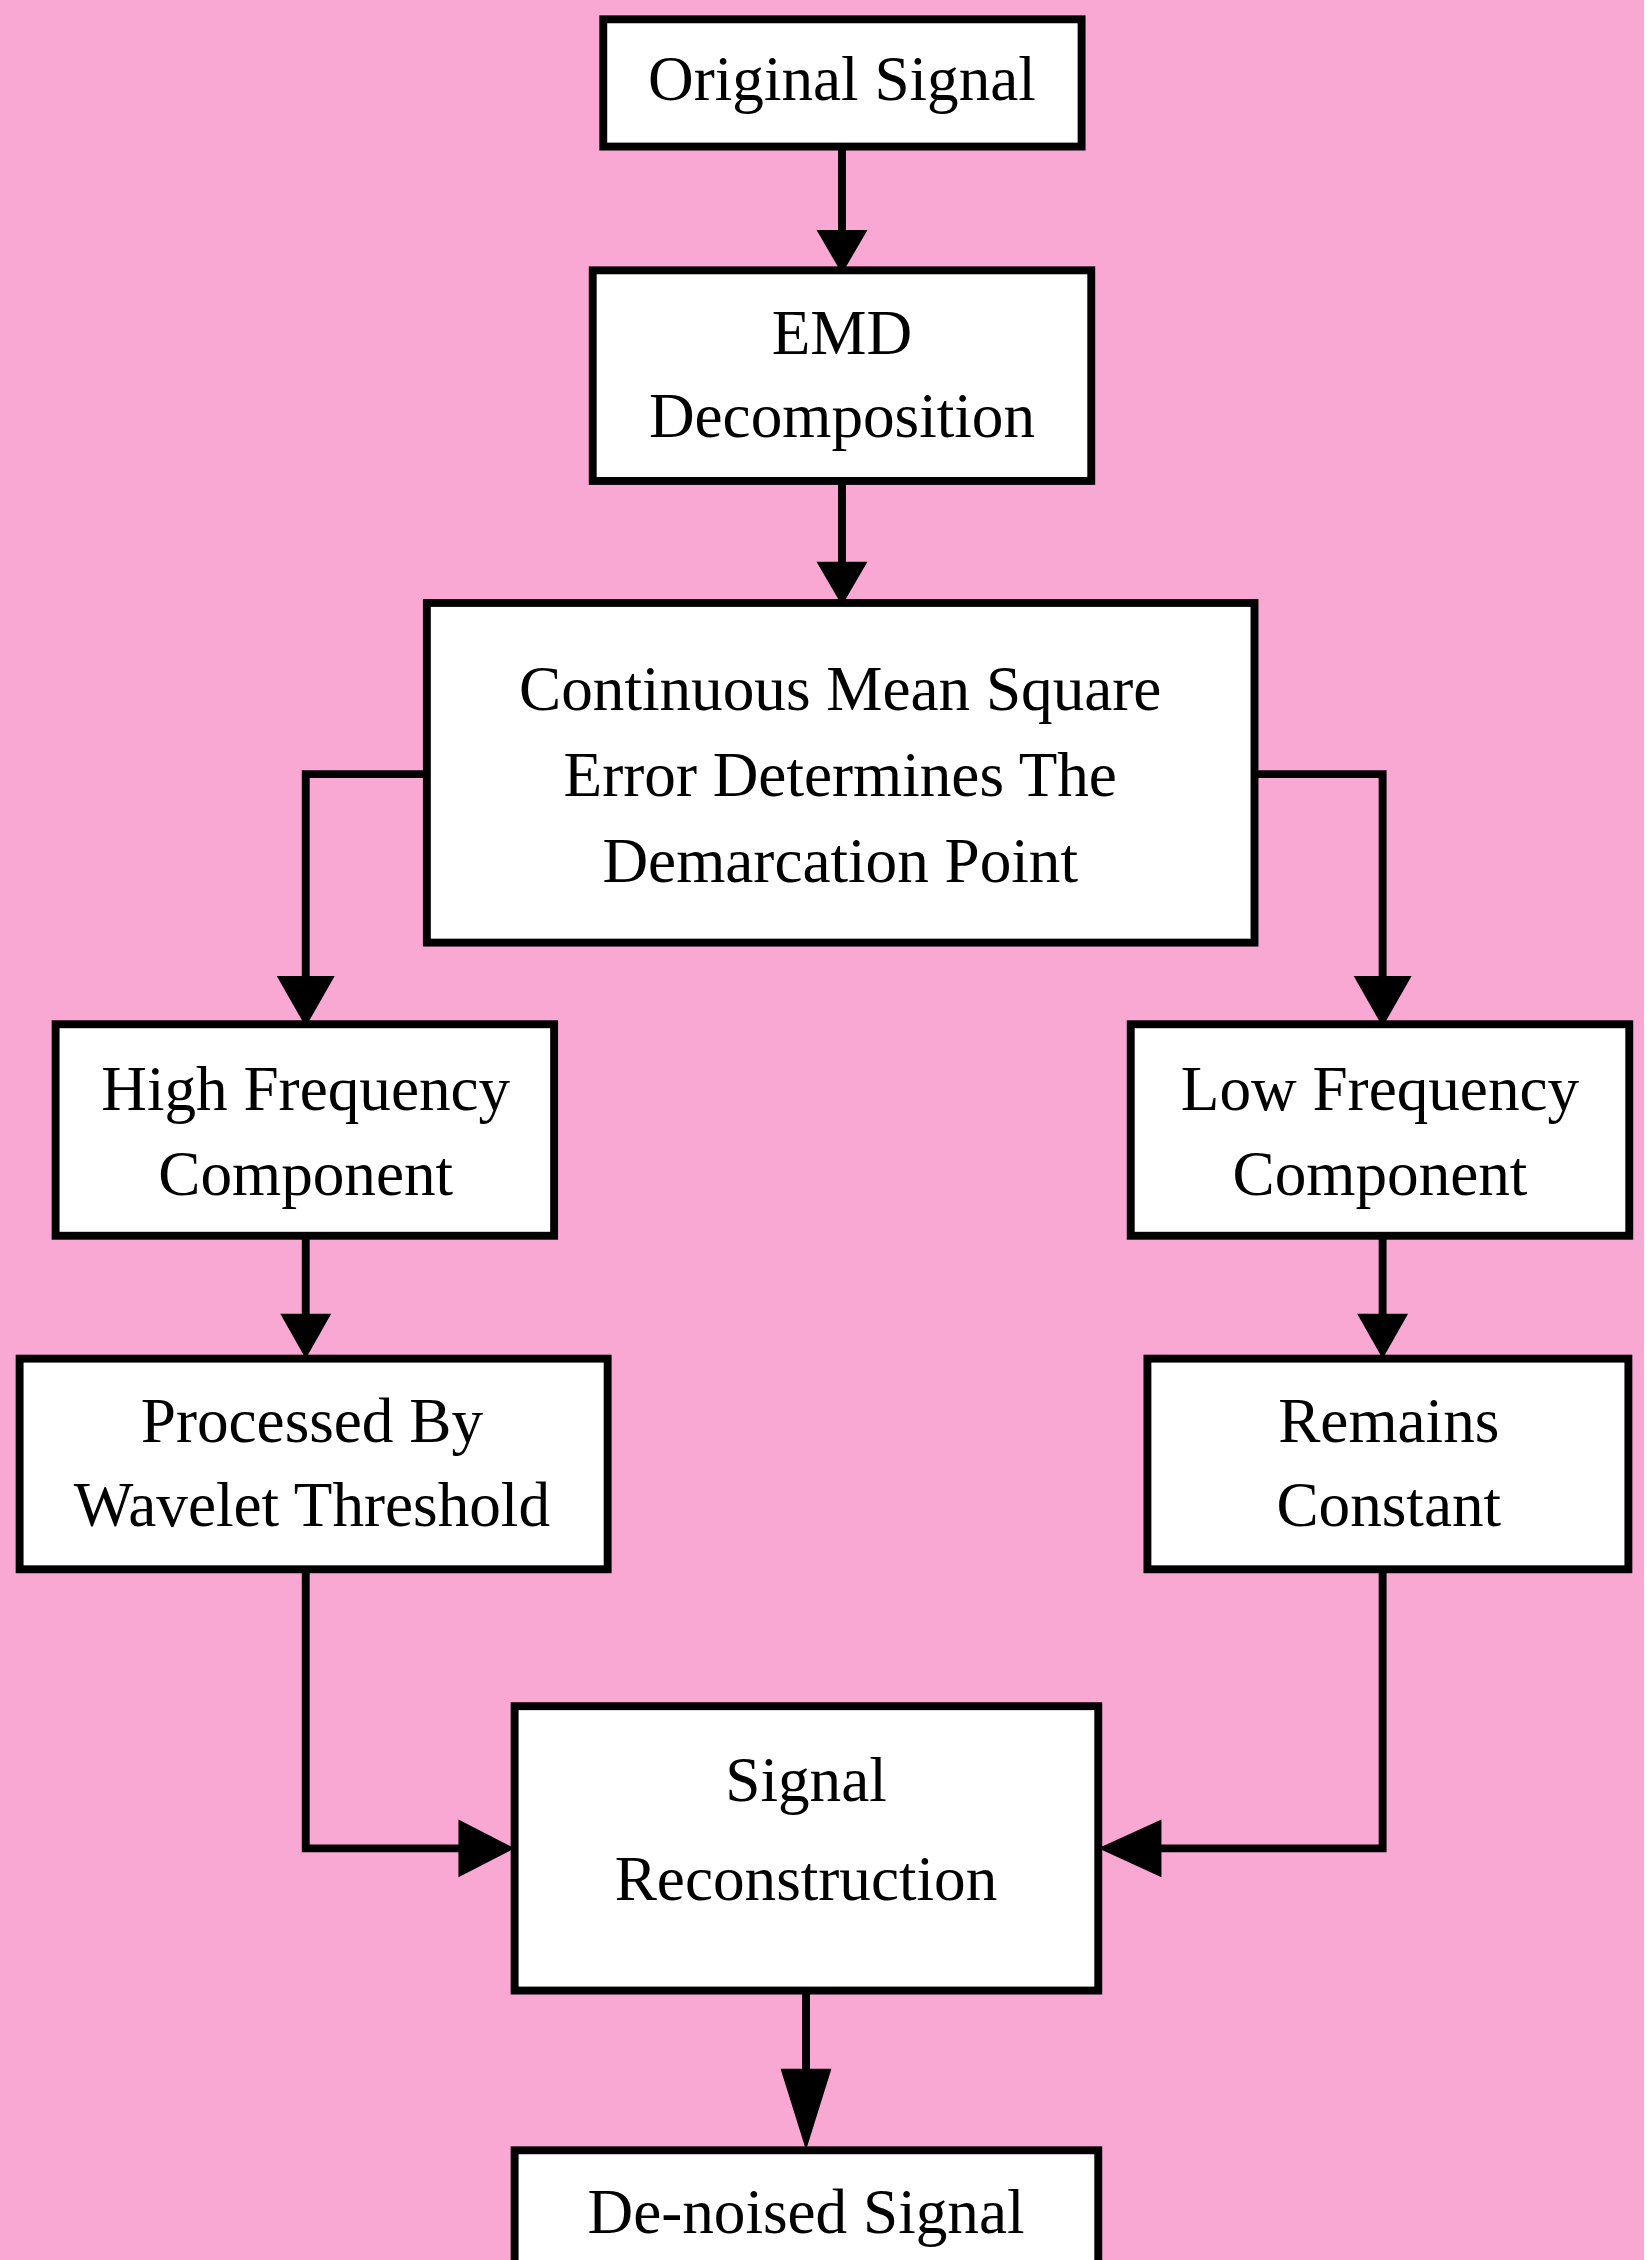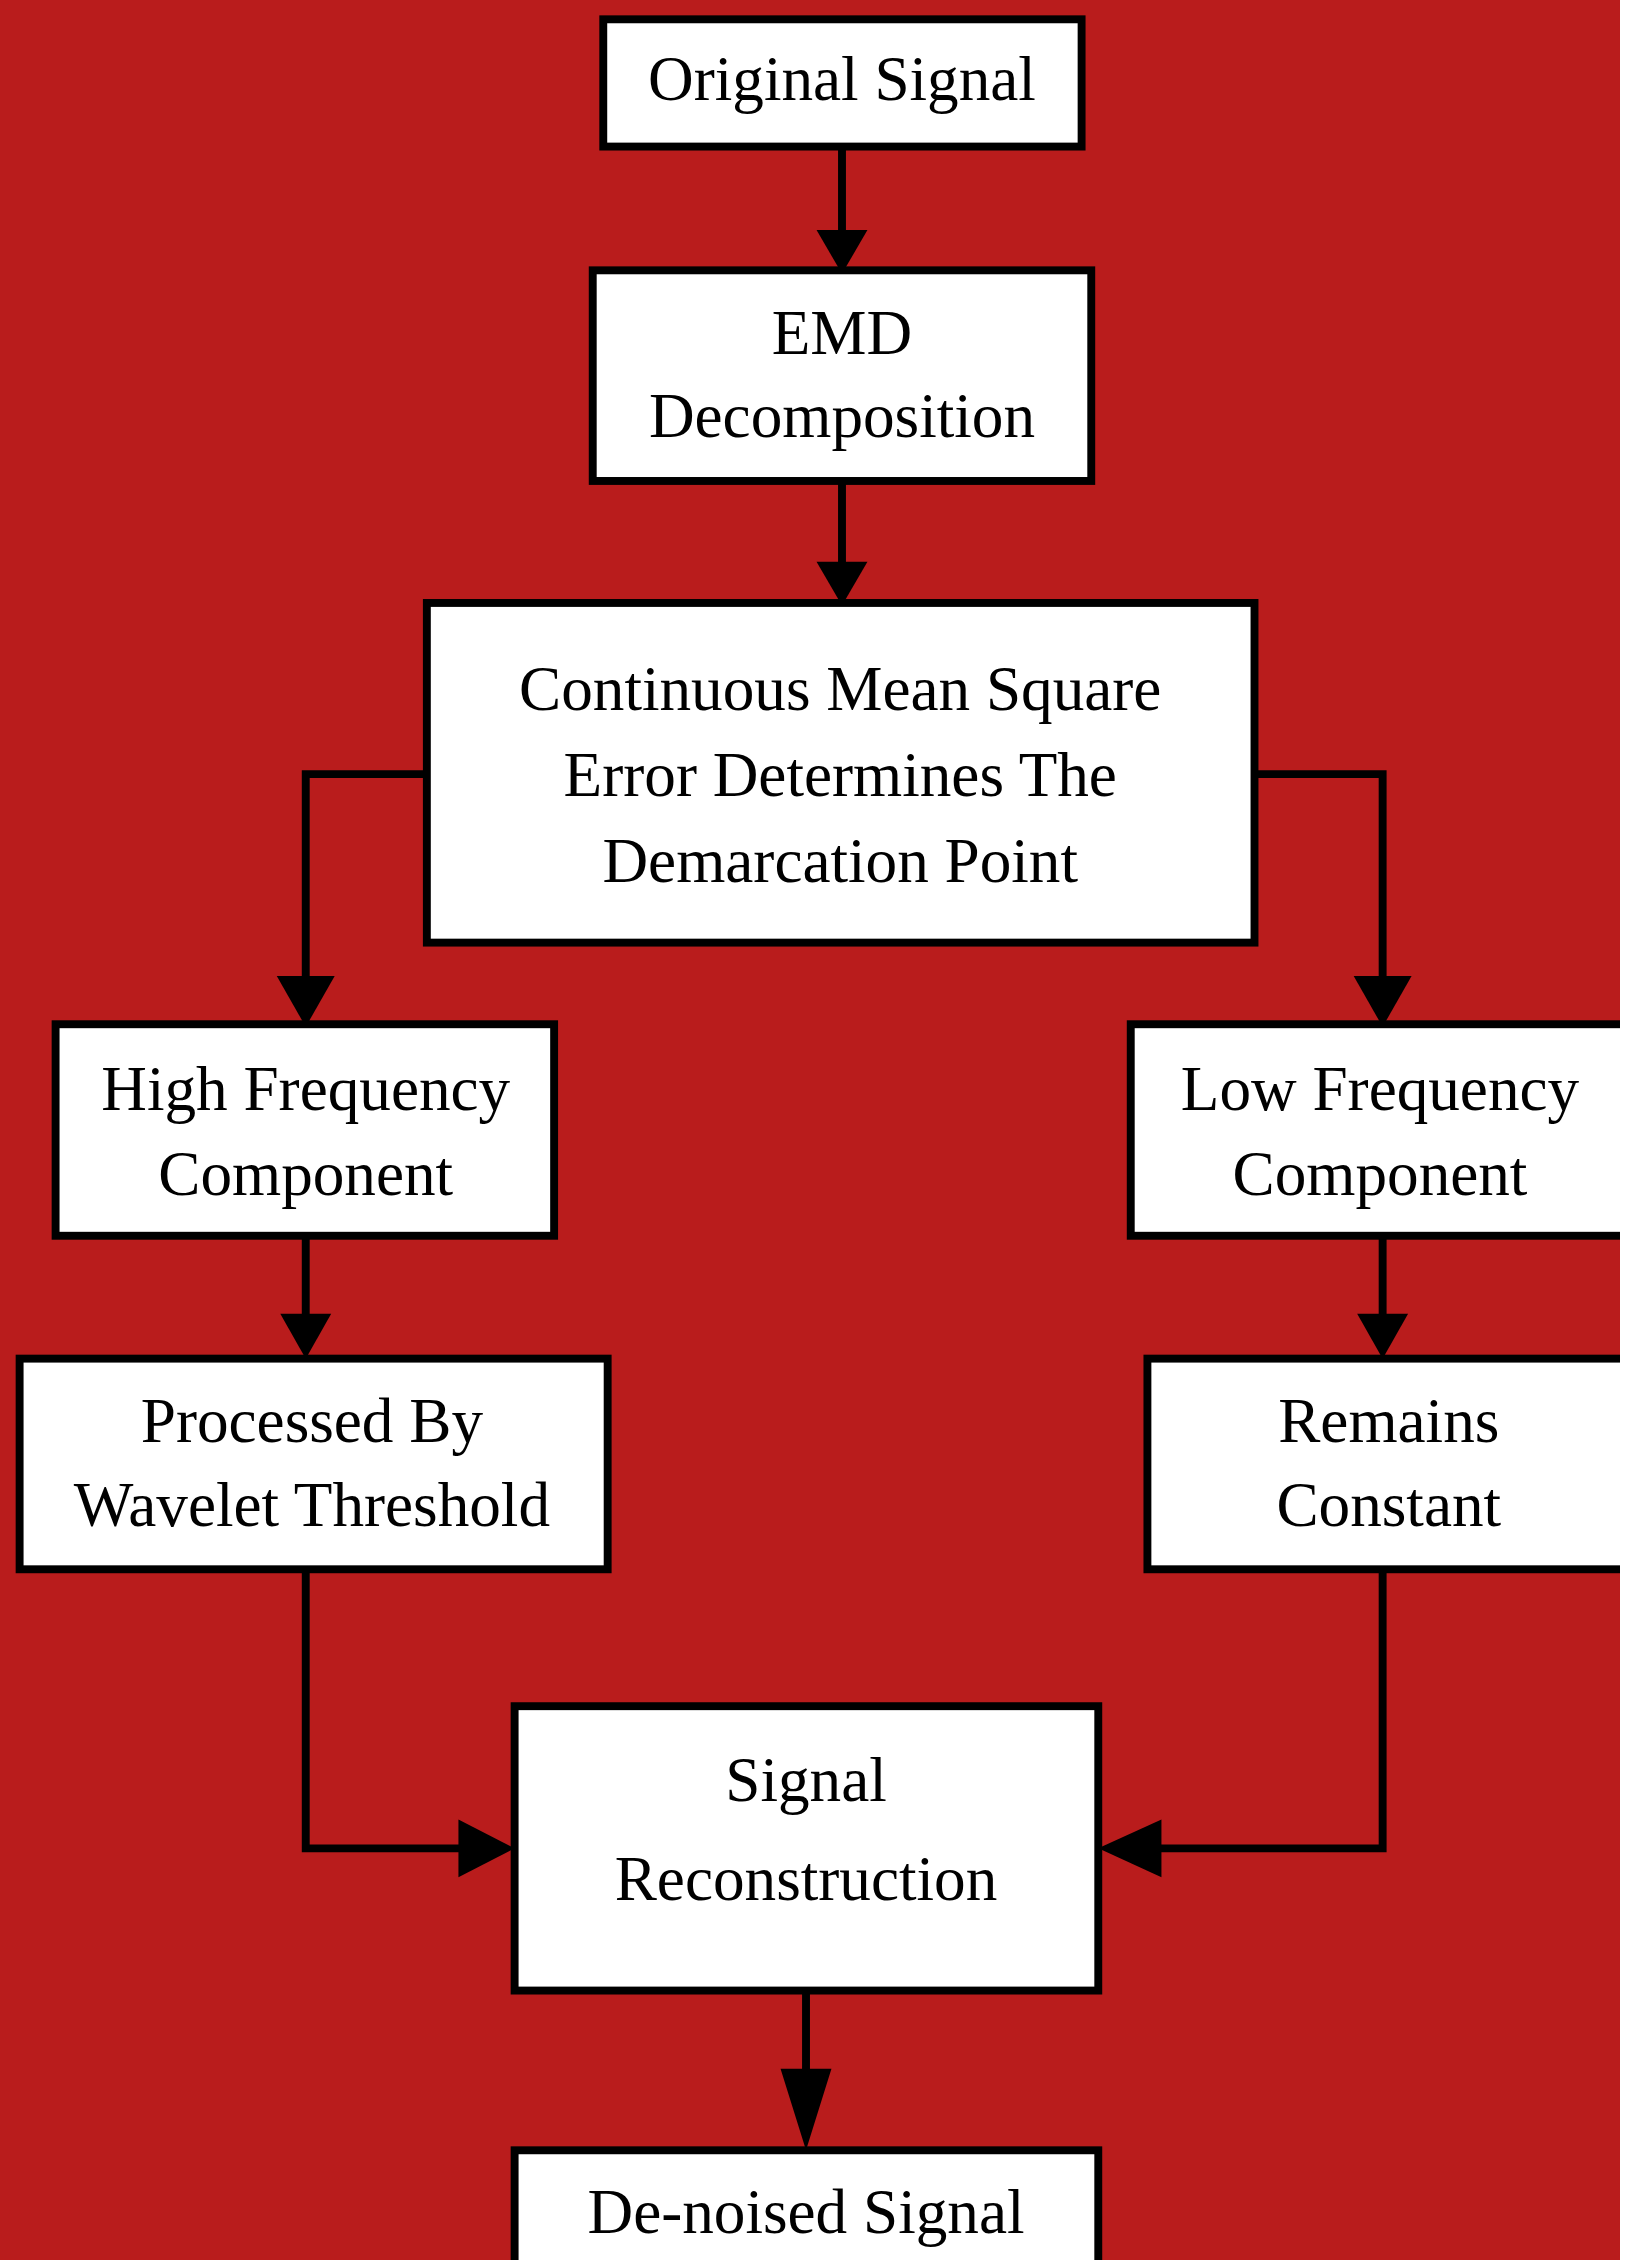--- a/index.html
+++ b/index.html
@@ -4,22 +4,23 @@
 <style>
   html, body {
     margin: 0;
     padding: 0;
     background: #ffffff;
   }
   #canvas {
     position: relative;
     width: 1620px;
     height: 2260px;
-    background: #b91c1c;
+    background: #f9a8d4;
     overflow: hidden;
+    padding-left: 24px;
   }
   svg.flow {
     position: absolute;
     top: 0;
     left: 0;
     width: 1648px;
     height: 2260px;
     display: block;
   }
   .node-box {

